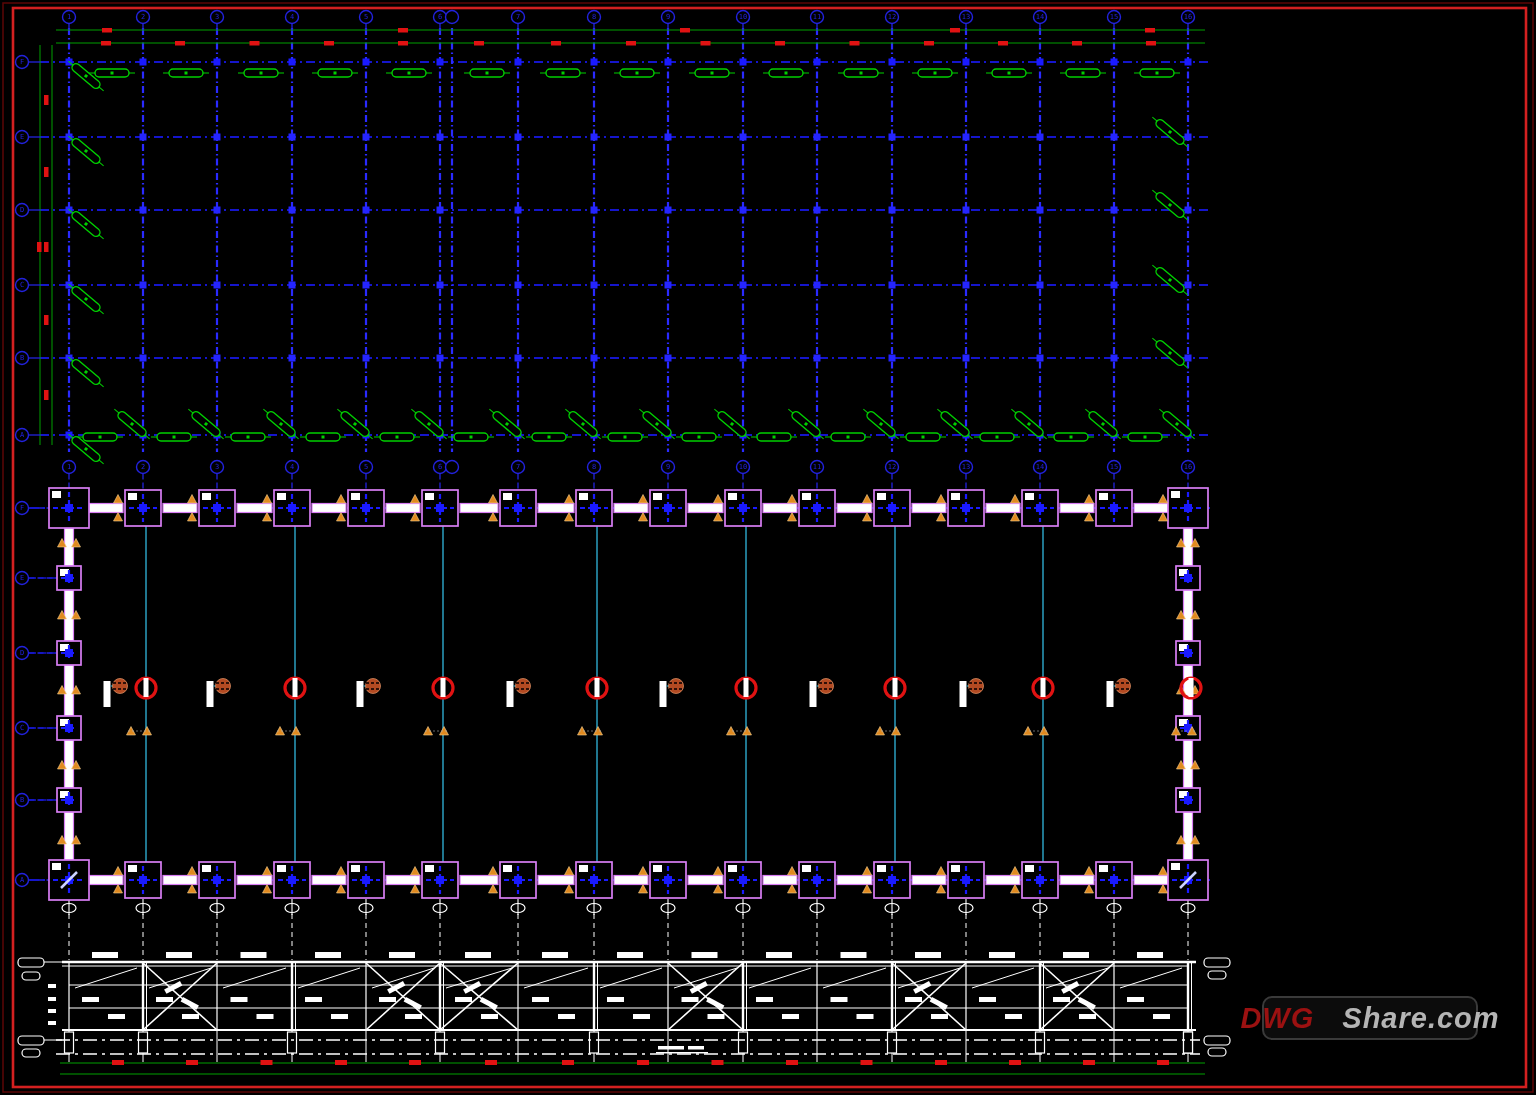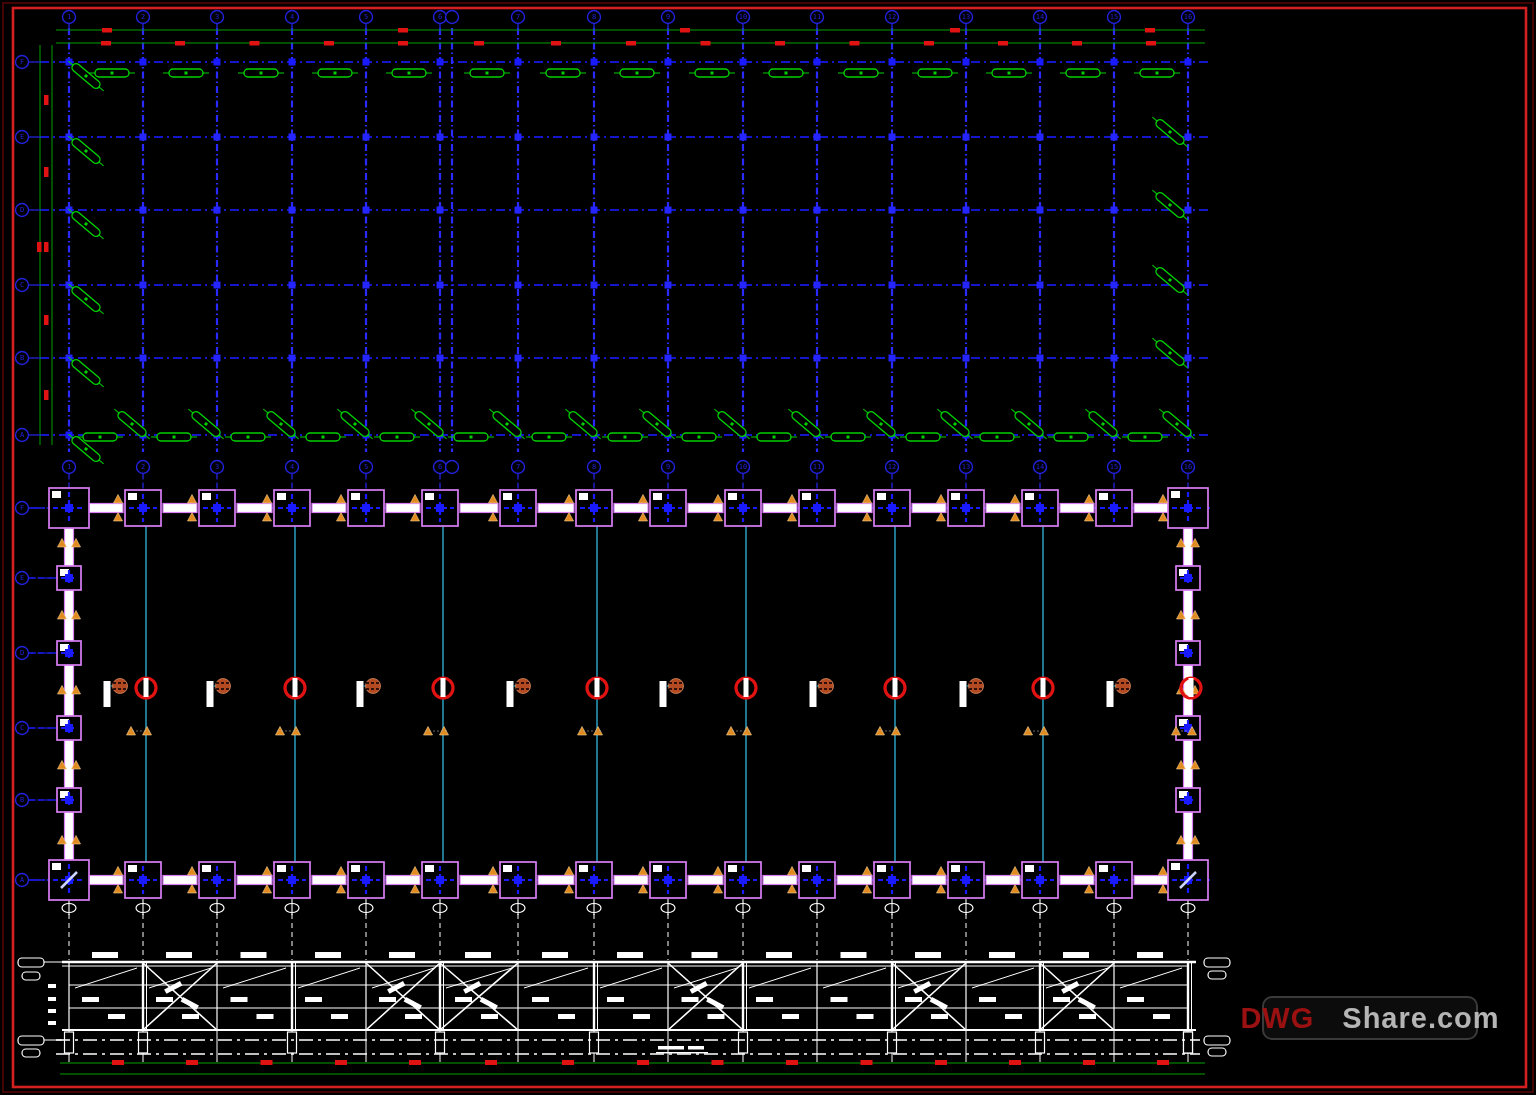--- a/index.html
+++ b/index.html
@@ -4,20 +4,21 @@
 <style>
   html,body{margin:0;padding:0;background:#000;}
   .viewport{position:relative;width:1536px;height:1095px;background:#000;overflow:hidden;}
   svg{position:absolute;left:0;top:0;}
   .watermark{
     position:absolute;left:1262px;top:996px;width:212px;height:40px;
     border:2px solid #3a3a3a;border-radius:10px;background:#0c0c0c;
     display:flex;align-items:center;justify-content:center;
     font-family:"Liberation Sans",sans-serif;font-weight:bold;font-size:29px;letter-spacing:1px;
     white-space:nowrap;
+    font-style:italic;
   }
 </style>
 </head>
 <body>
 
 <div class="viewport">
   <svg width="1536" height="1095" viewBox="0 0 1536 1095">
       <g>
         <rect x="3" y="3" width="1530" height="1089" fill="none" stroke="#5c0606" stroke-width="1.5"></rect>
         <rect x="13" y="8" width="1513" height="1079" fill="none" stroke="#d42020" stroke-width="2.6"></rect>

